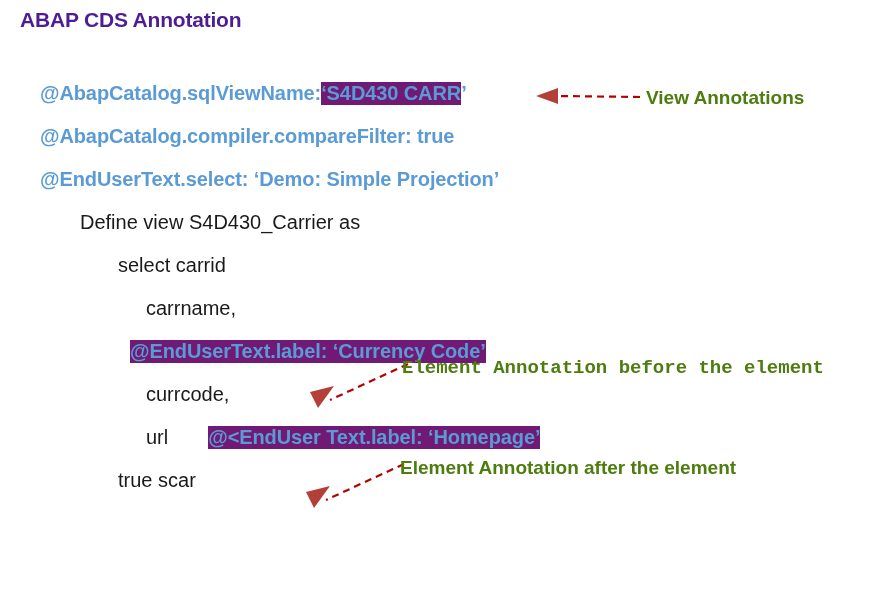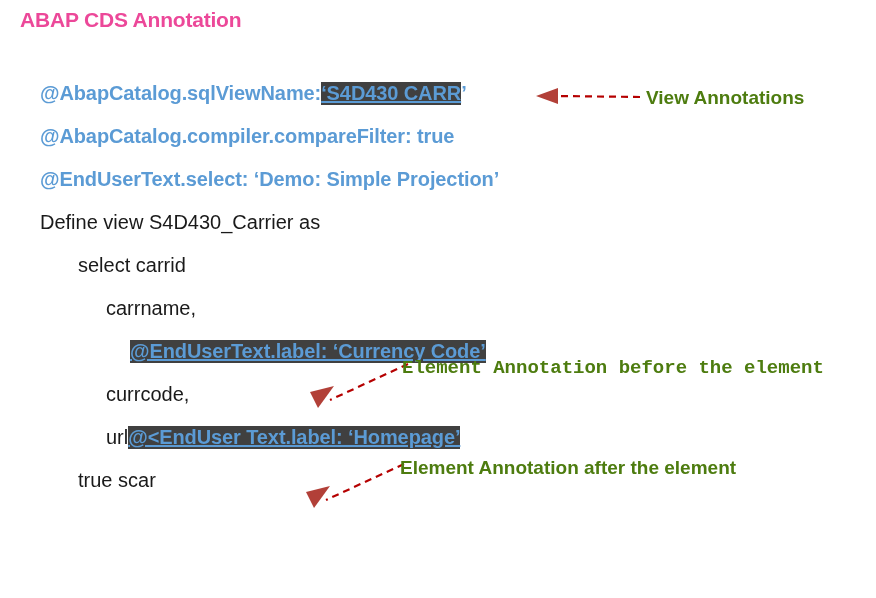--- a/index.html
+++ b/index.html
@@ -19,21 +19,21 @@
     overflow: hidden;
   }
 
   
   .slide-title {
     position: absolute;
     left: 20px;
     top: 8px;
     font-size: 21px;
     font-weight: bold;
-    color: #ec4899;
+    color: #4c1d95;
     letter-spacing: -0.2px;
     white-space: nowrap;
   }
 
   
   .code-block {
     position: absolute;
     left: 40px;
     top: 72px;
     width: 560px;
@@ -52,24 +52,24 @@
   .seg.anno {
     color: #5B9BD5;
     font-weight: bold;
     letter-spacing: -0.1px;
   }
   
   .seg.plain {
     color: #1a1a1a;
     font-weight: normal;
     letter-spacing: 0px;
+    margin-left: 40px;
   }
   .seg.hl {
-    background: #404040;
-    text-decoration: underline;
+    background: #701a75;
   }
 
   
   .ind-0 { padding-left: 0px; }
   .ind-1 { padding-left: 38px; }
   .ind-2 { padding-left: 66px; }
   .ind-3 { padding-left: 90px; }
 
   
   .callout {

